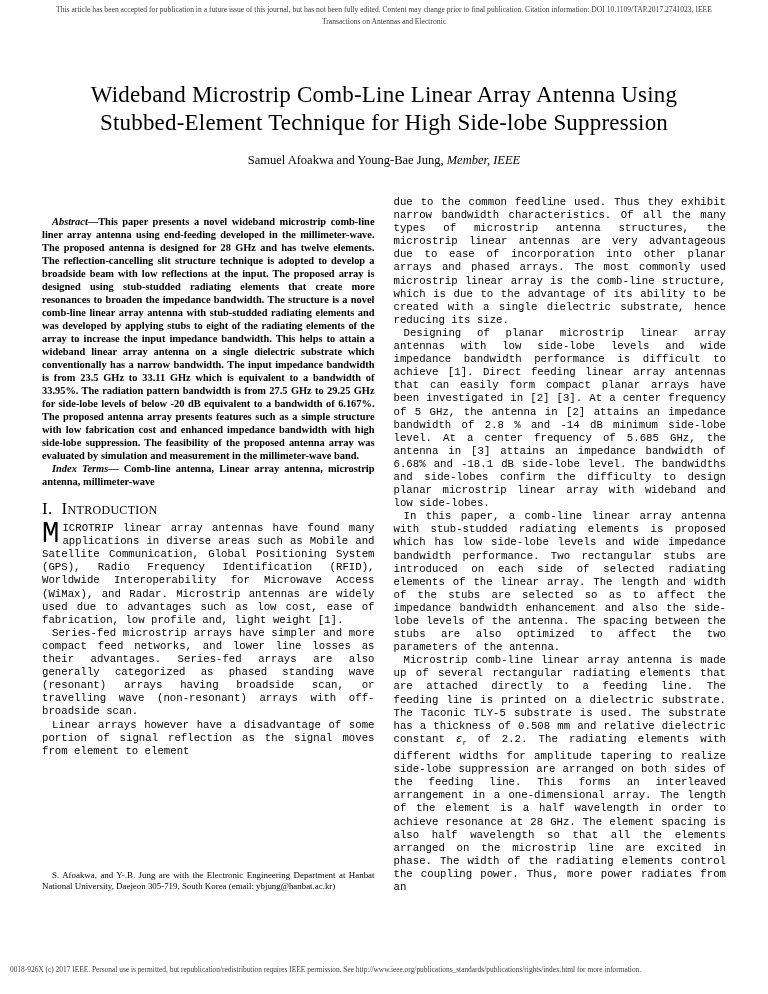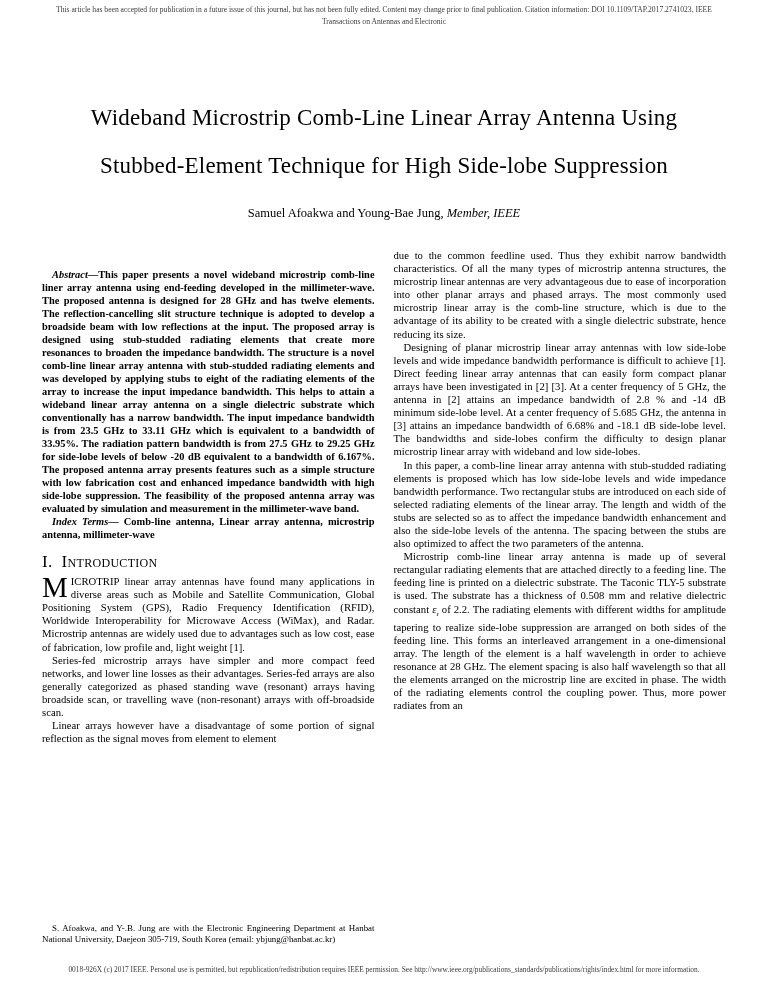--- a/index.html
+++ b/index.html
@@ -4,34 +4,34 @@
 <style>
   * { margin: 0; padding: 0; box-sizing: border-box; }
   html, body { background: #ffffff; }
   body {
     width: 768px; height: 994px;
     position: relative;
     font-family: "Liberation Serif", "DejaVu Serif", serif;
     color: #000;
     overflow: hidden;
   }
-  .page { width: 768px; height: 994px; position: relative; padding-top: 18px; }
+  .page { width: 768px; height: 994px; position: relative; padding-top: 5px; }
 
   .top-note {
     position: absolute; top: 4px; left: 12px; right: 12px;
     text-align: center;
     font-size: 7.6px; line-height: 12px;
     color: #3c3c3c;
   }
 
   .title {
     width: 628px;
     margin: 76px auto 0;
     font-size: 23px; font-weight: 400;
-    line-height: 48px;
+    line-height: 28px;
     text-align: center;
     letter-spacing: 0.2px;
   }
 
   .authors {
     margin-top: 16px;
     text-align: center;
     font-size: 12.5px;
   }
   .authors .membership { font-style: italic; }
@@ -63,42 +63,42 @@
 
   .sec-heading {
     font-weight: 400;
     font-size: 17px;
     font-variant: small-caps;
     margin: 14px 0 7px;
     text-indent: 0;
     letter-spacing: 0.3px;
   }
 
-  p.body-p { text-indent: 10px; }
+  p.body-p { text-indent: 10px; font-family: Liberation Mono, monospace; }
   p.no-indent { text-indent: 0; }
 
   .dropcap {
     float: left;
     font-size: 29px;
     line-height: 23px;
     padding: 1px 3px 0 0;
   }
 
   .footnote {
     margin-top: auto;
     font-size: 8.9px;
     line-height: 11.2px;
     text-align: justify;
     text-indent: 10px;
     padding-bottom: 4px;
   }
 
   .footer-note {
     position: absolute; bottom: 20px; left: 10px; right: 10px;
-    text-align: center;
+    text-align: left;
     font-size: 7.4px;
     color: #3c3c3c;
   }
 
   sub { font-size: 0.65em; }
   .epsilon { font-style: italic; }
 </style>
 </head>
 <body>
 

